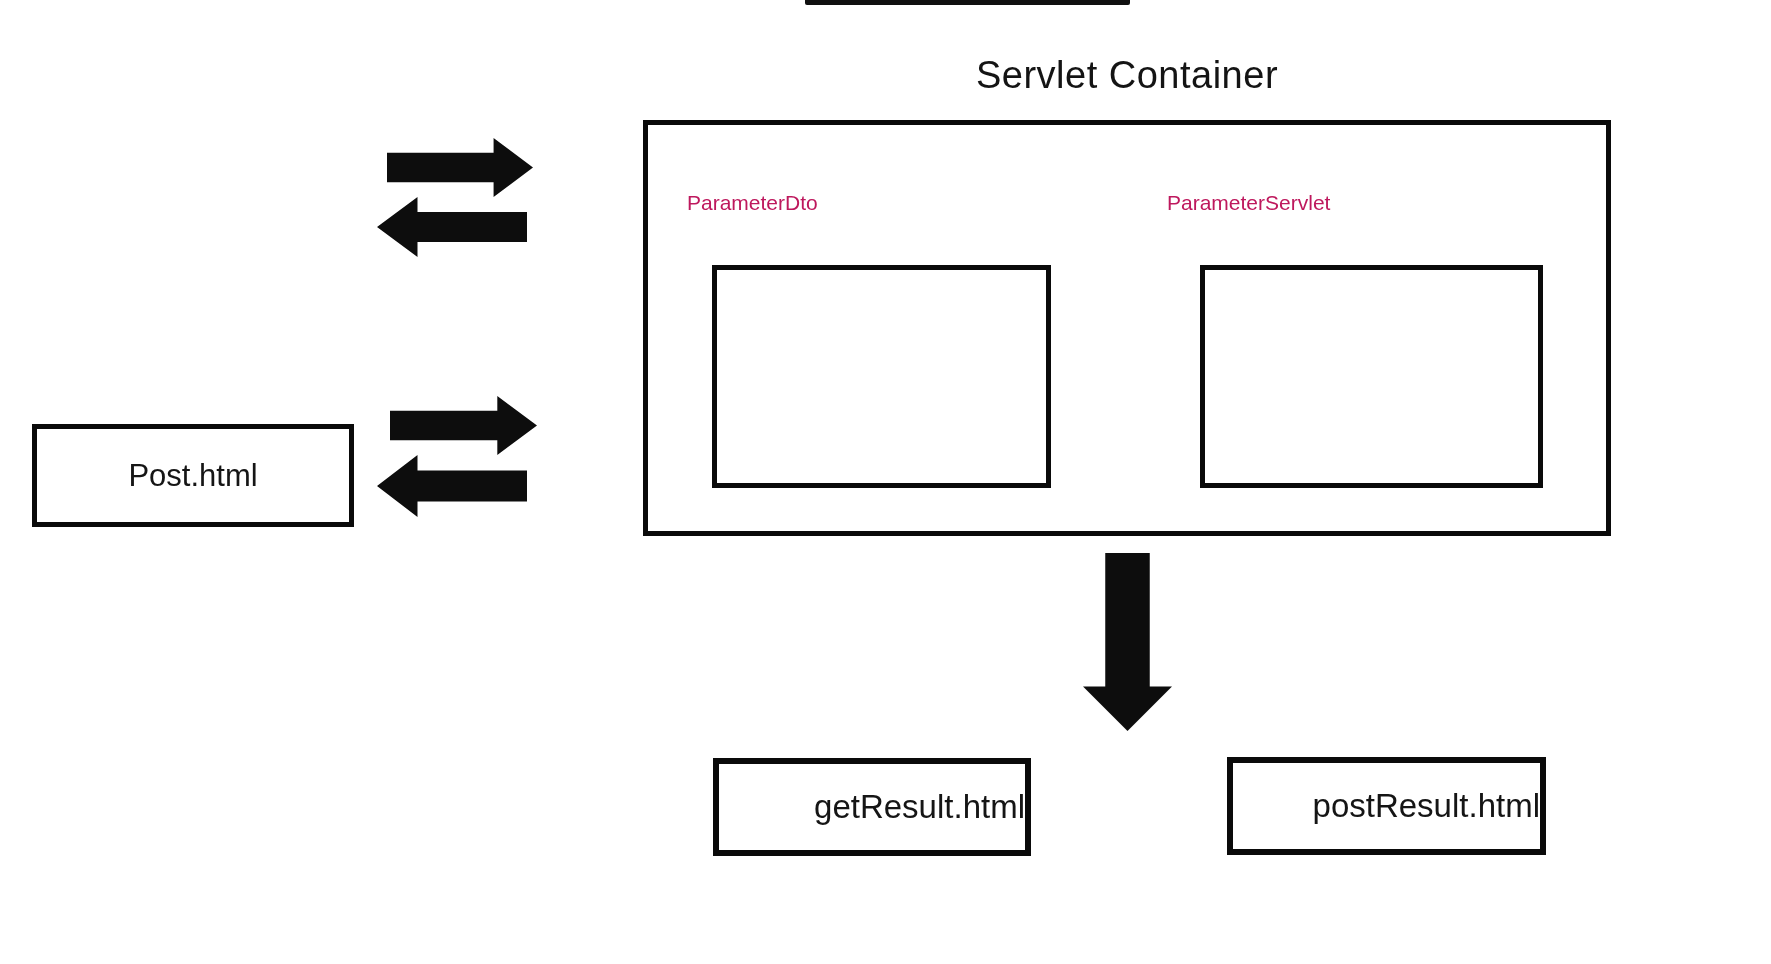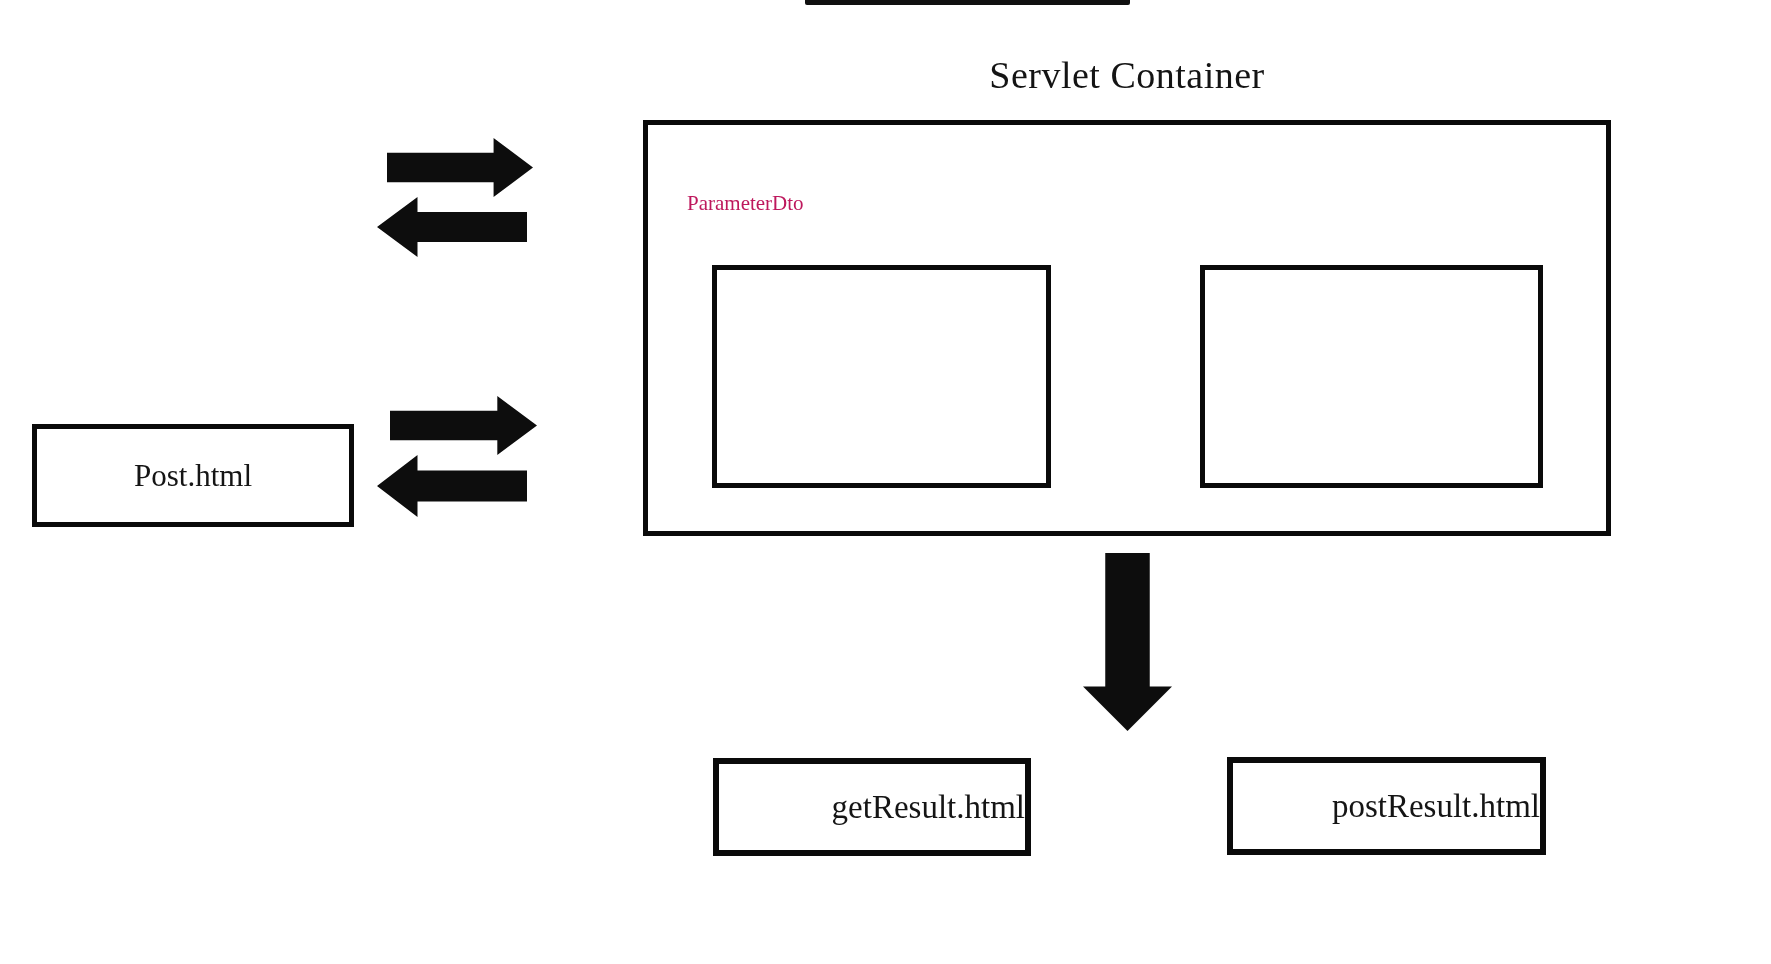--- a/index.html
+++ b/index.html
@@ -1,20 +1,20 @@
 <!DOCTYPE html>
 <html><head>
 <meta charset="utf-8">
 <style>
   html,body{margin:0;padding:0;background:#ffffff;}
   .stage{
     position:relative;
     width:1771px;height:964px;
     background:#ffffff;
-    font-family:Liberation Serif, serif;
+    font-family:Liberation Sans, sans-serif;
     color:#111111;
     overflow:hidden;
   }
   .abs{position:absolute;box-sizing:border-box;}
 
   
   .topbar{
     left:805px;top:0;width:325px;height:5px;
     background:#101010;border-radius:0 0 2px 2px;
   }
@@ -90,20 +90,21 @@
 
   <div class="abs arrow right get-req"></div>
   <div class="abs arrow left get-res"></div>
   <div class="abs arrow right post-req"></div>
   <div class="abs arrow left post-res"></div>
 
   <div class="abs container-box"></div>
 
   <div class="abs module-label dto">ParameterDto</div>
 
+  <div class="abs module-label servlet">ParameterServlet</div>
 
   <div class="abs inner-box left"></div>
   <div class="abs inner-box right"></div>
 
   <div class="abs arrow down forward"></div>
 
   <div class="abs node result get-result">
     <span>getResult.html</span>
   </div>
 

